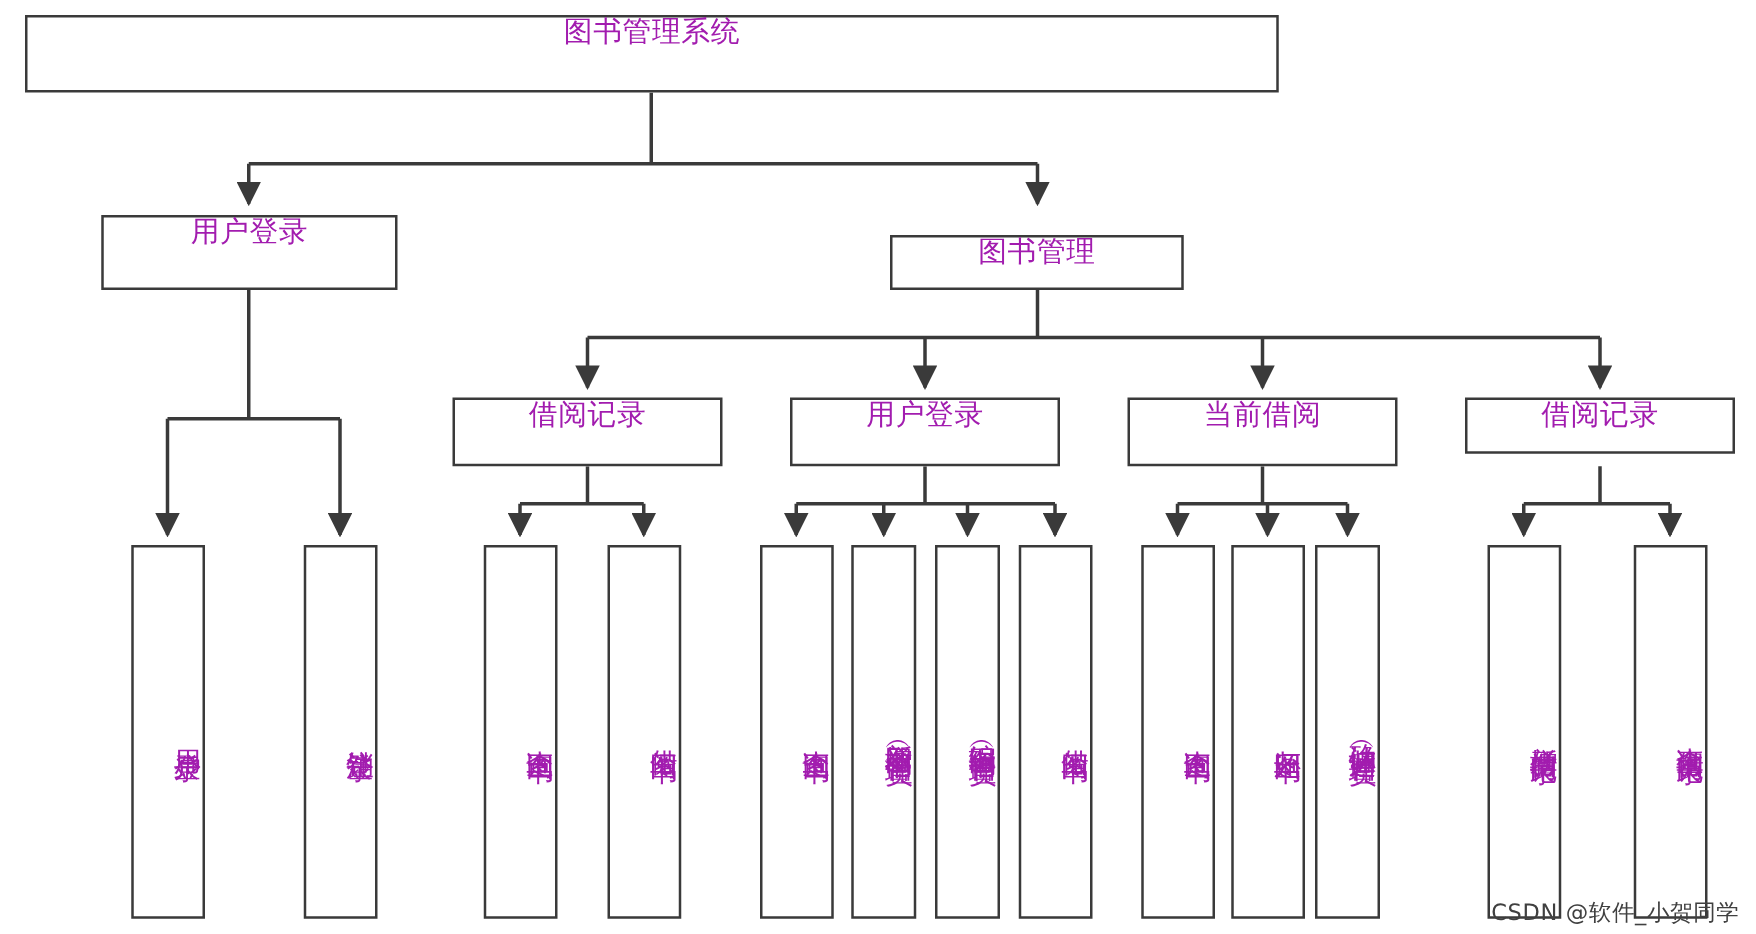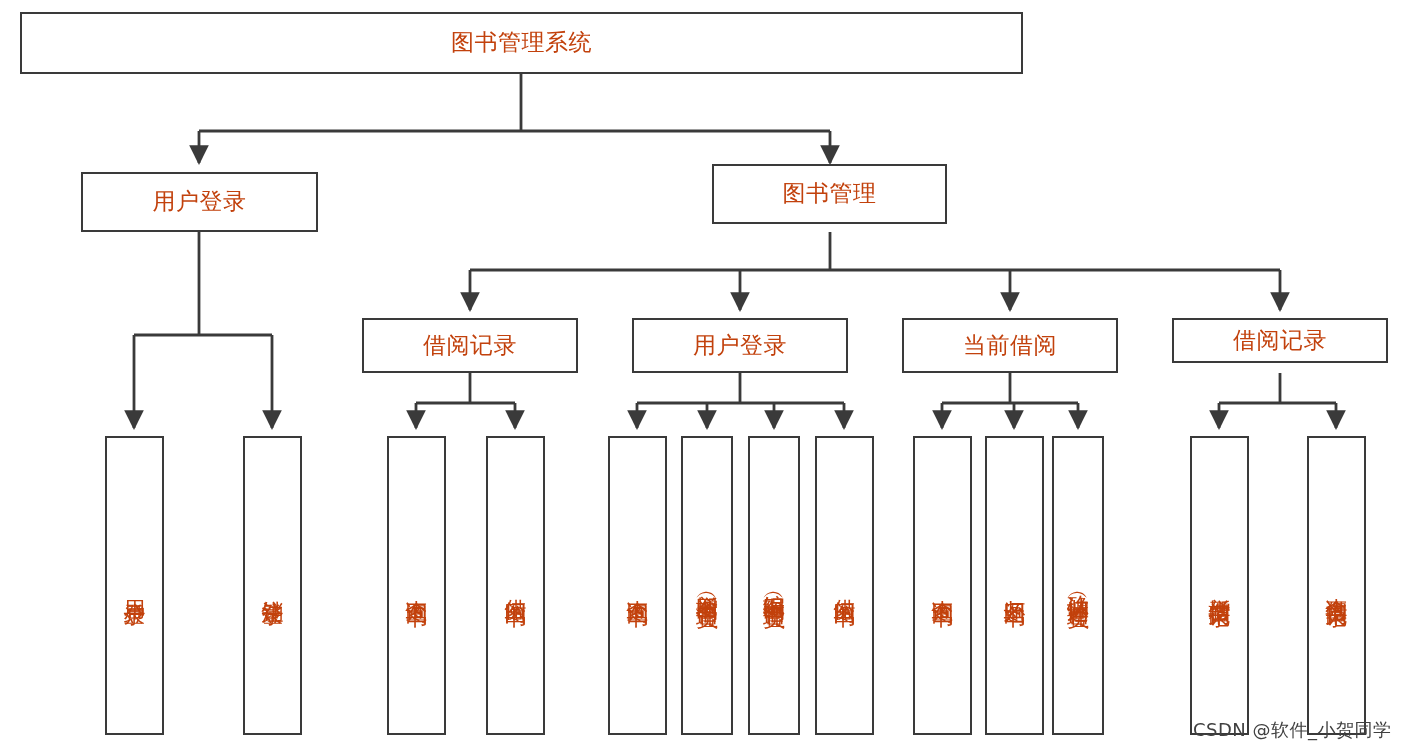--- a/index.html
+++ b/index.html
@@ -24,23 +24,22 @@
     width: 1405px;
     height: 747px;
     pointer-events: none;
   }
   .node {
     position: absolute;
     box-sizing: border-box;
     background: #ffffff;
     border: 2.5px solid #3a3a3a;
     display: flex;
-    align-items: center;
     justify-content: center;
-    color: #c2410c;
+    color: #a21caf;
   }
   .node-h {
     font-size: 23px;
     line-height: 1.1;
     letter-spacing: 0.5px;
   }
   .node-v {
     font-size: 22px;
     line-height: 1.18;
     writing-mode: vertical-rl;
@@ -116,21 +115,21 @@
     </g>
   </svg>
 
   <div class="node node-h" style="left: 20px; top: 12px; width: 1003px; height: 62px;">
     <span>图书管理系统</span>
   </div>
 
   <div class="node node-h" style="left: 81px; top: 172px; width: 237px; height: 60px;">
     <span>用户登录</span>
   </div>
-  <div class="node node-h" style="left: 712px; top: 164px; width: 235px; height: 60px;">
+  <div class="node node-h" style="left: 712px; top: 188px; width: 235px; height: 44px;">
     <span>图书管理</span>
   </div>
 
   <div class="node node-h" style="left: 362px; top: 318px; width: 216px; height: 55px;">
     <span>借阅记录</span>
   </div>
   <div class="node node-h" style="left: 632px; top: 318px; width: 216px; height: 55px;">
     <span>用户登录</span>
   </div>
   <div class="node node-h" style="left: 902px; top: 318px; width: 216px; height: 55px;">

